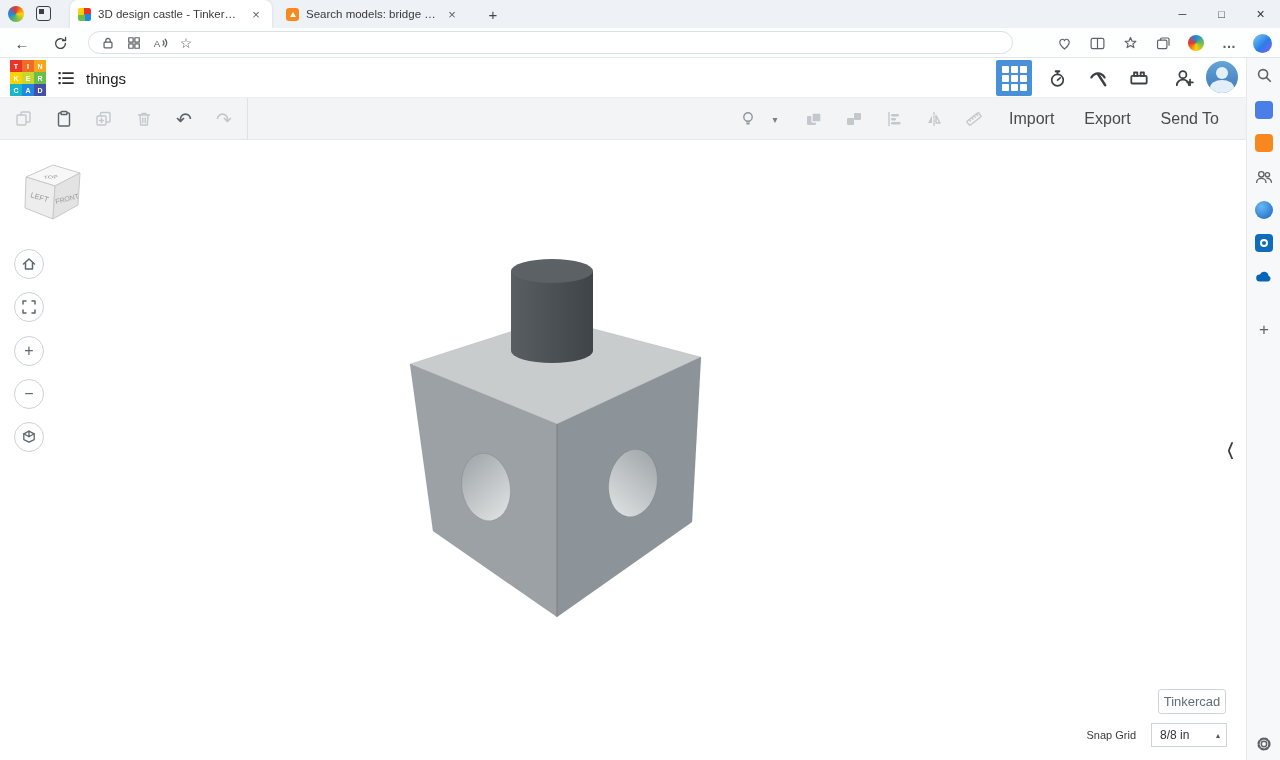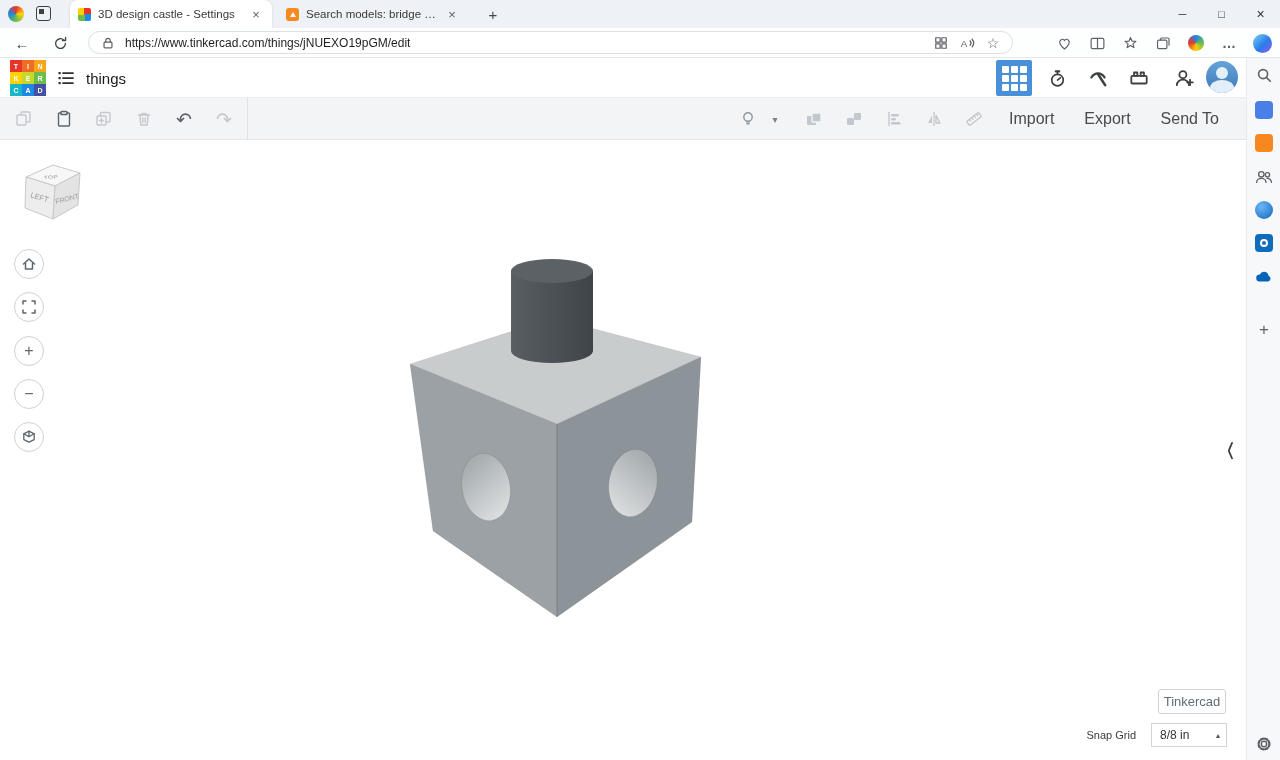--- a/index.html
+++ b/index.html
@@ -89,21 +89,21 @@
 <body>
 
 <div class="window">
 
   <div class="titlebar">
     <div class="tb-profile"></div>
     <div class="tb-actions"></div>
 
     <div class="tab active">
       <span class="fav-tc"></span>
-      <span class="tab-title">3D design castle - Settings</span>
+      <span class="tab-title">3D design castle - Tinkercad</span>
       <span class="tab-close">×</span>
     </div>
     <div class="tab inactive">
       <span class="fav-pr"></span>
       <span class="tab-title">Search models: bridge | Printable…</span>
       <span class="tab-close">×</span>
     </div>
     <div class="newtab">+</div>
 
     <div class="wincontrols">
@@ -122,21 +122,20 @@
       </svg>
     </div>
 
     <div class="urlpill">
       <span class="pill-ic">
         <svg class="lineic" width="14" height="14" viewBox="0 0 16 16">
             <rect x="3.5" y="7" width="9" height="6.5" rx="1"></rect>
             <path d="M5.5 7 V5.2 a2.5 2.5 0 0 1 5 0 V7"></path>
           </svg>
       </span>
-      <span class="url-text">https://www.tinkercad.com/things/jNUEXO19pGM/edit</span>
       <span class="pill-ic">
         <svg class="lineic" width="14" height="14" viewBox="0 0 16 16">
             <rect x="2" y="2" width="5" height="5"></rect>
             <rect x="9" y="2" width="5" height="5"></rect>
             <rect x="2" y="9" width="5" height="5"></rect>
             <rect x="9" y="9" width="5" height="5"></rect>
           </svg>
       </span>
       <span class="pill-ic">
         <svg class="lineic" width="16" height="16" viewBox="0 0 18 18">

